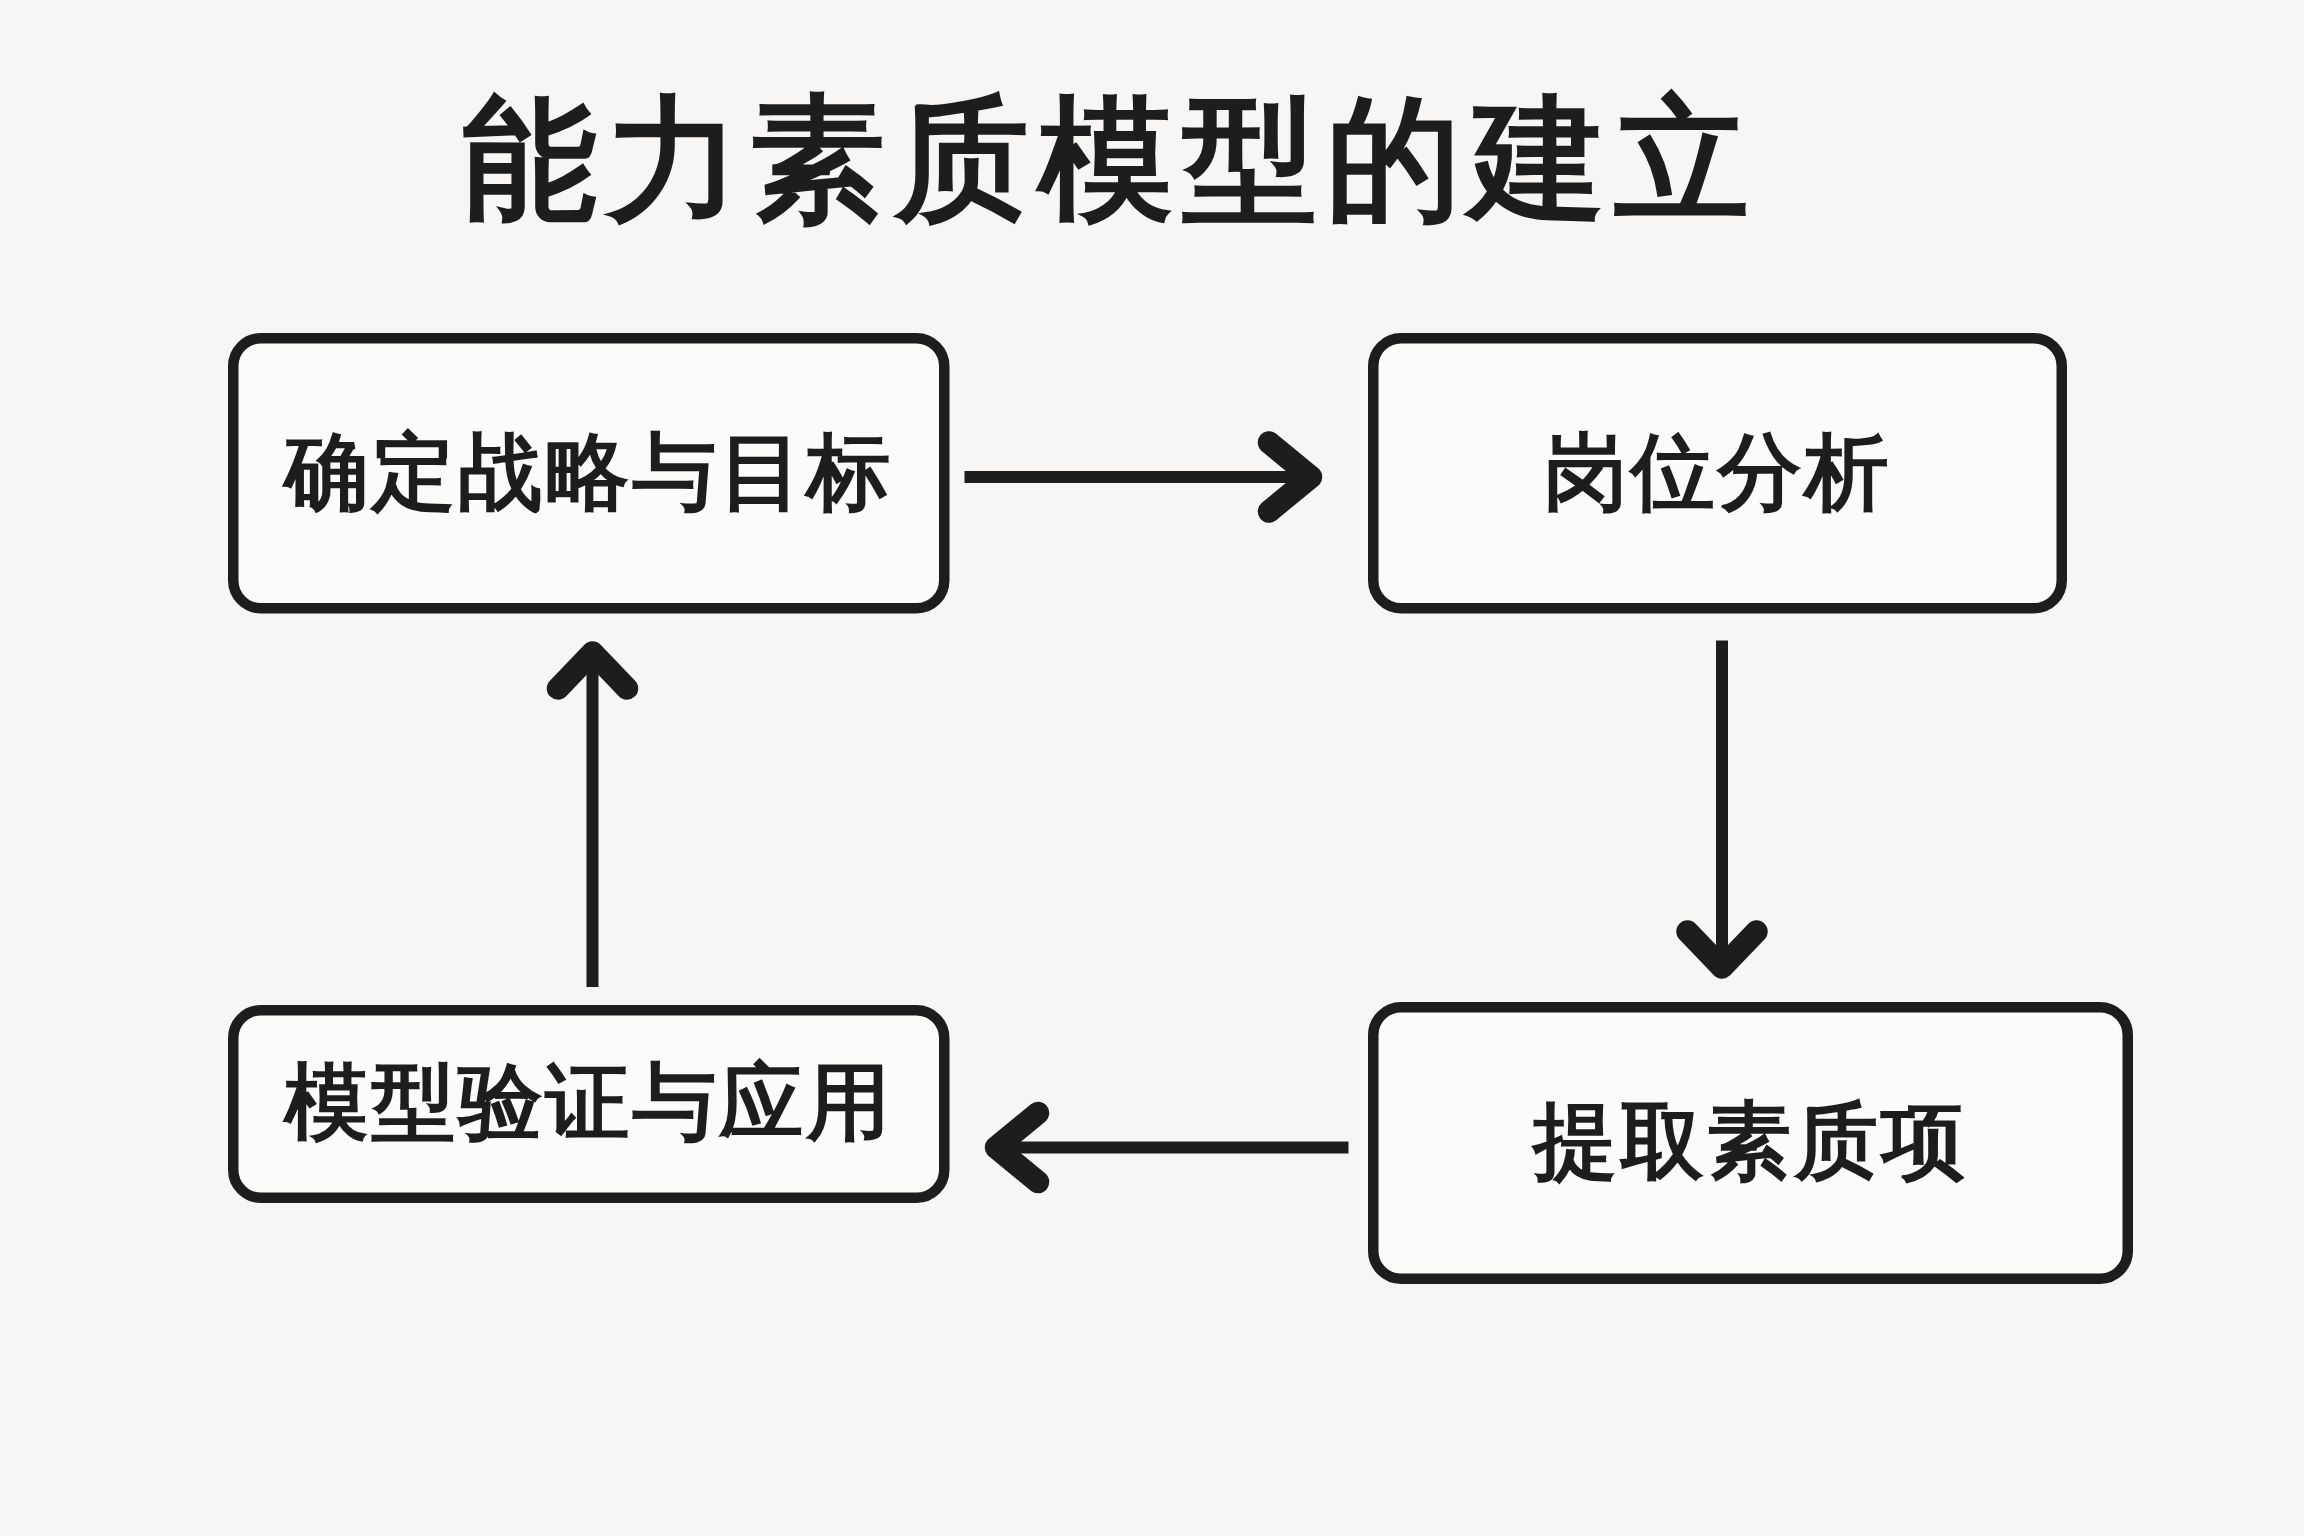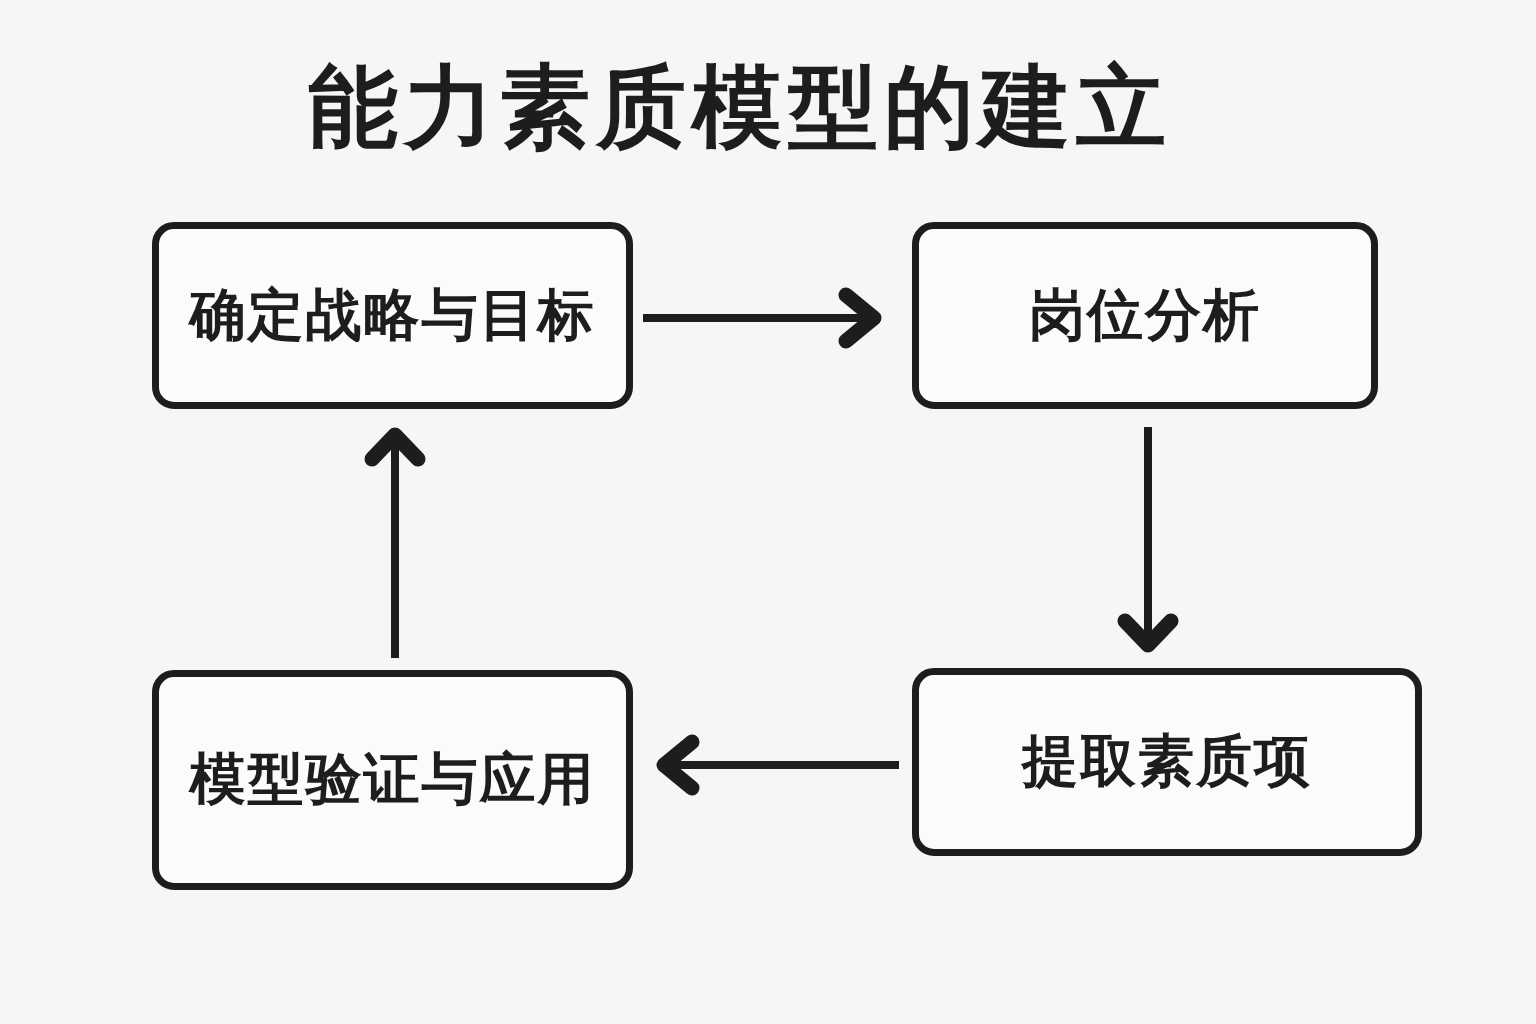--- a/index.html
+++ b/index.html
@@ -48,21 +48,21 @@
     justify-content: center;
     font-size: 56px;
     font-weight: 700;
     letter-spacing: 2px;
     color: var(--text);
     white-space: nowrap;
   }
   .node-strategy   { left: 152px; top: 222px; width: 481px; height: 187px; }
   .node-job        { left: 912px; top: 222px; width: 466px; height: 187px; }
   .node-extract    { left: 912px; top: 668px; width: 510px; height: 188px; }
-  .node-validate   { left: 152px; top: 670px; width: 481px; height: 220px; }
+  .node-validate   { left: 152px; top: 670px; width: 481px; height: 132px; }
   .edges-layer {
     position: absolute;
     left: 0;
     top: 0;
     width: 1536px;
     height: 1024px;
     pointer-events: none;
   }
   .edge-shaft {
     stroke: var(--stroke);

